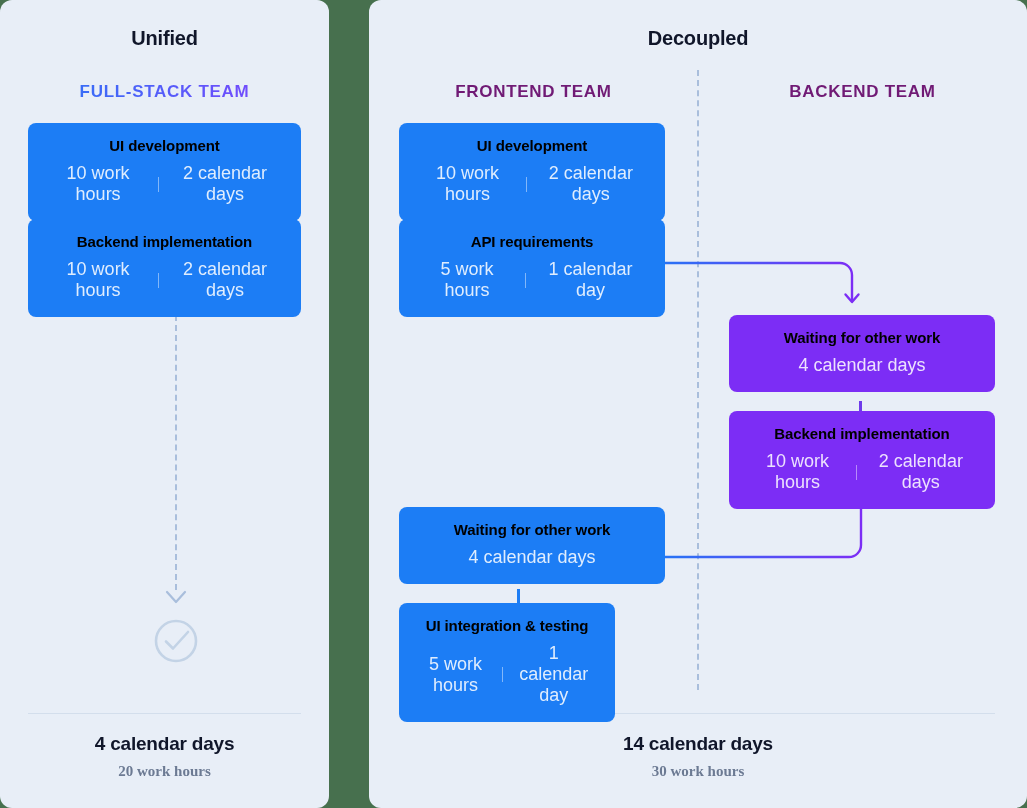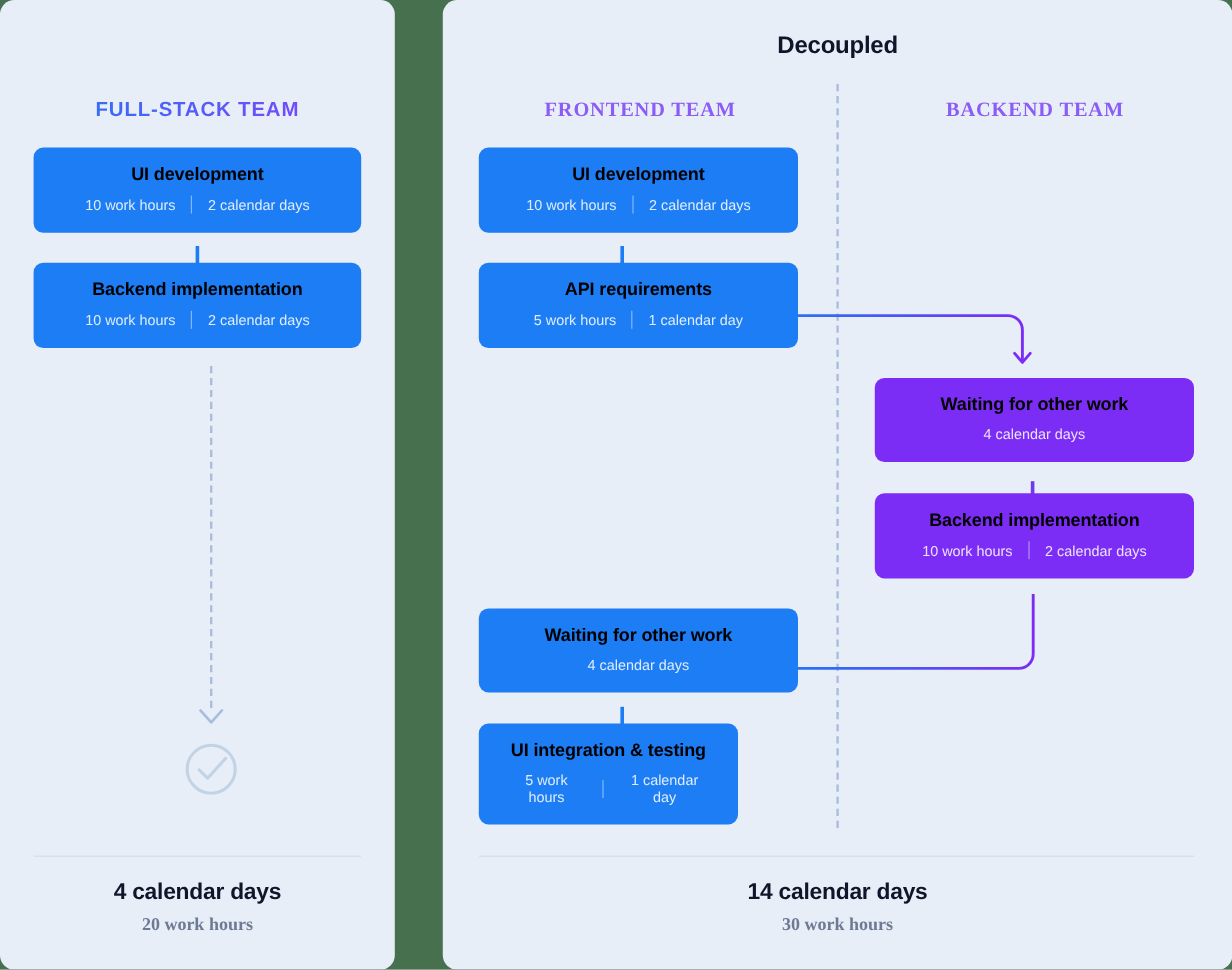--- a/index.html
+++ b/index.html
@@ -48,21 +48,21 @@
     font-weight: bold;
     letter-spacing: 0.7px;
     text-align: center;
   }
   .team-label-gradient {
     background: linear-gradient(90deg, #1F7BF4 0%, #8B3DFF 100%);
     -webkit-background-clip: text;
     background-clip: text;
     color: transparent;
   }
-  .team-label-plain { color: #8b5cf6; font-family: Liberation Serif, serif; }
+  .team-label-plain { color: #701a75; }
 
   
   .card {
     position: absolute;
     border-radius: 8px;
     padding: 14px 10px 16px;
     text-align: center;
     z-index: 3;
   }
   .card-blue   { background: #1C7DF5; }
@@ -72,21 +72,21 @@
     font-size: 15px;
     font-weight: bold;
     color: #000000;
     letter-spacing: -0.1px;
   }
   .card-meta {
     margin-top: 9px;
     display: flex;
     justify-content: center;
     align-items: center;
-    font-size: 12px;
+    font-size: 18px;
     color: rgba(255,255,255,0.86);
   }
   .card-meta span { padding: 0 13px; }
   .card-meta .sep {
     width: 1px;
     height: 15px;
     background: rgba(255,255,255,0.45);
     padding: 0;
   }
   .card-meta.single span { padding: 0; }
@@ -140,20 +140,21 @@
     pointer-events: none;
   }
 </style>
 </head>
 <body>
 
 <div class="stage">
 
   <div class="panel panel-unified">
 
+    <div class="panel-title">Unified</div>
 
     <div class="team-label team-label-gradient" style="position:absolute; left:0; right:0; top:82px;">FULL-STACK TEAM</div>
 
     <div class="dashed-v" style="left:175px; top:305px; height:285px;"></div>
 
     <div class="svg-layer">
 
       <svg width="329" height="808" viewBox="0 0 329 808">
         <path d="M167 592 L176 602 L185 592" fill="none" stroke="#A9BEDC" stroke-width="2.2" stroke-linecap="round" stroke-linejoin="round"></path>
       </svg>

